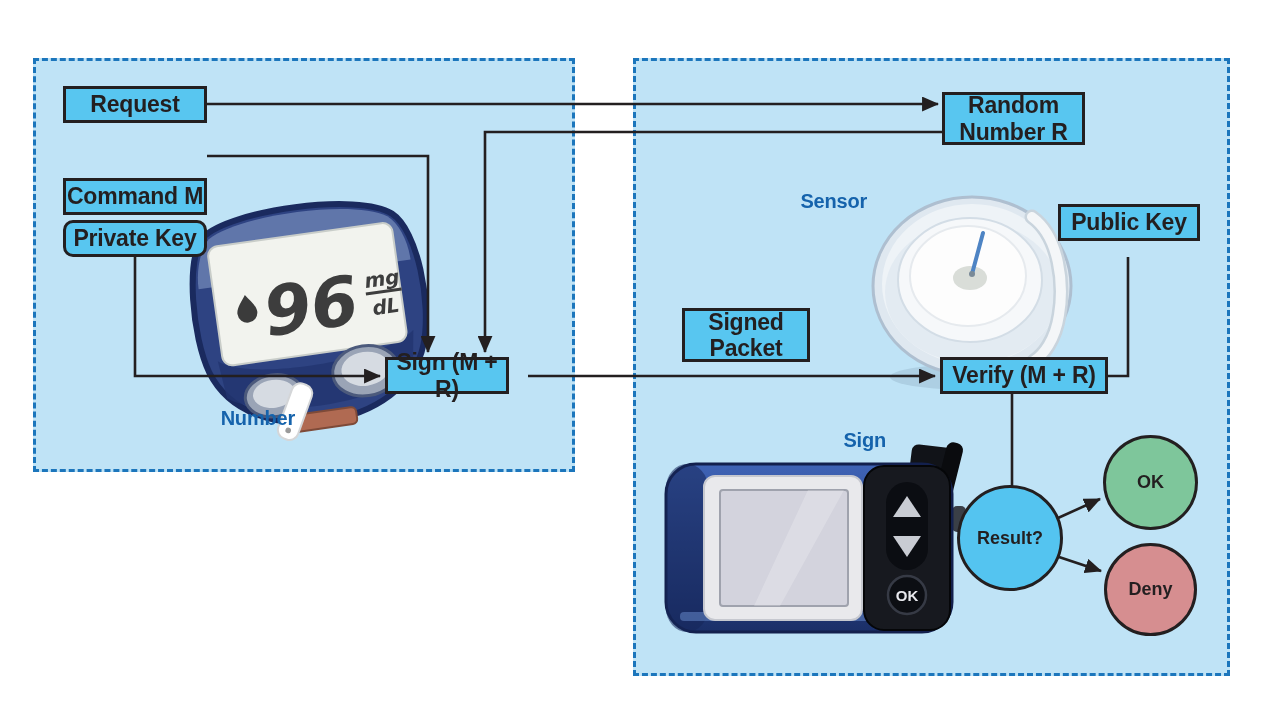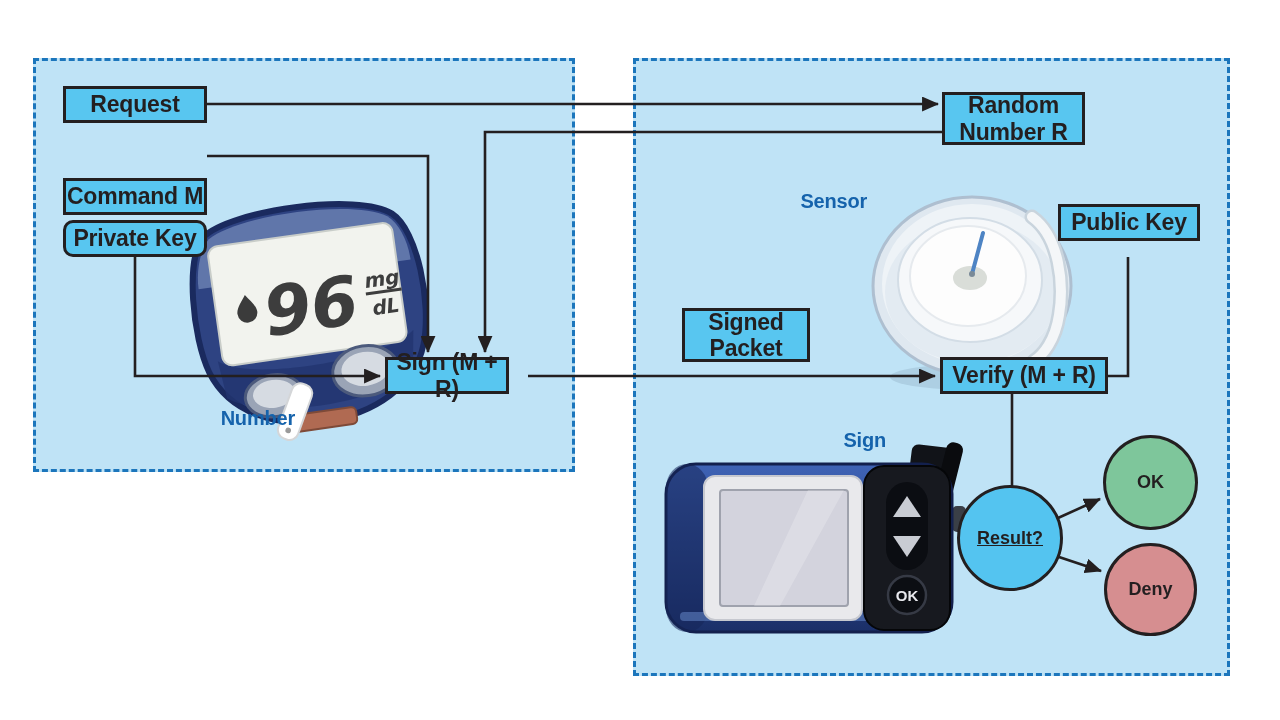--- a/index.html
+++ b/index.html
@@ -41,21 +41,21 @@
   .node.sign{left:385px;top:357px;width:124px;height:37px;}
   .node.random{left:942px;top:92px;width:143px;height:53px;}
   .node.public{left:1058px;top:204px;width:142px;height:37px;}
   .node.signed{left:682px;top:308px;width:128px;height:54px;}
   .node.verify{left:940px;top:357px;width:168px;height:37px;}
   .circle{
     position:absolute;border:3px solid var(--node-border);border-radius:50%;
     box-sizing:border-box;display:flex;align-items:center;justify-content:center;
     font-weight:bold;font-size:18px;color:var(--node-text);text-align:center;
   }
-  .circle.result{left:957px;top:485px;width:106px;height:106px;background:var(--result-fill);text-decoration:underline;}
+  .circle.result{left:957px;top:485px;width:106px;height:106px;background:var(--result-fill);}
   .circle.ok{left:1103px;top:435px;width:95px;height:95px;background:var(--ok-fill);}
   .circle.deny{left:1104px;top:543px;width:93px;height:93px;background:var(--deny-fill);}
   .device-label{
     position:absolute;color:var(--device-label);font-weight:bold;font-size:20px;
     text-align:right;letter-spacing:-0.2px;
   }
   .device-label.meter{left:175px;top:407px;width:120px;}
   .device-label.sensor{left:755px;top:190px;width:112px;}
   .device-label.pump{left:766px;top:429px;width:120px;}
 </style>

